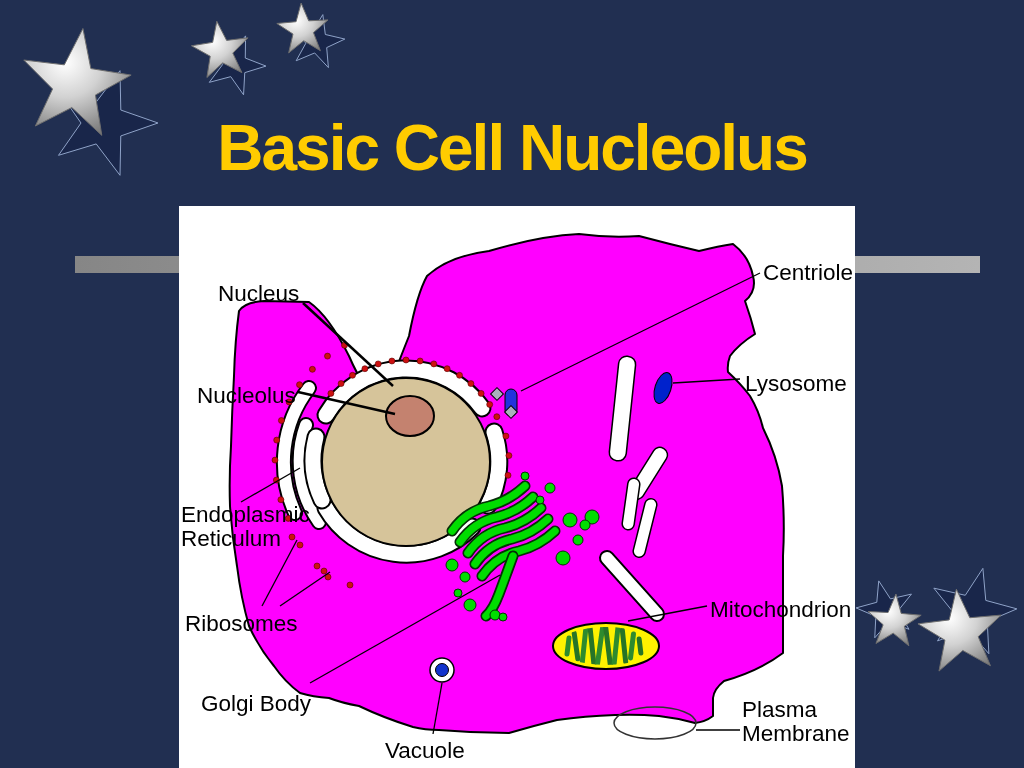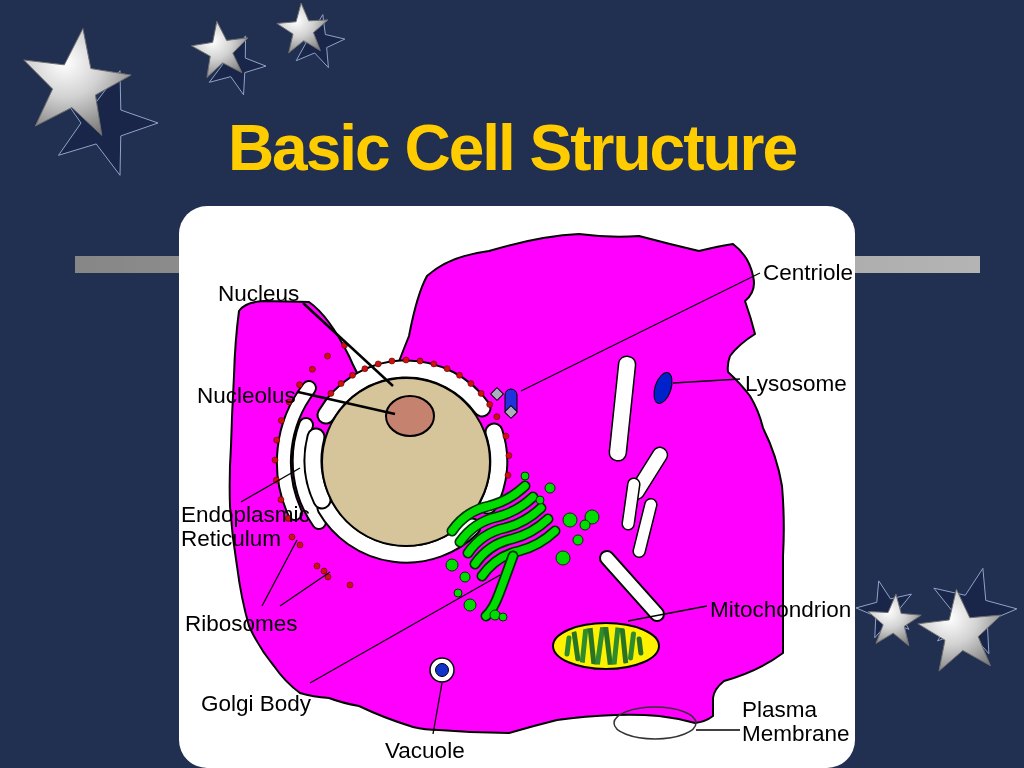--- a/index.html
+++ b/index.html
@@ -15,21 +15,21 @@
   }
   #stars{position:absolute;left:0;top:0;z-index:2;}
   .slide-title{
     position:absolute;left:0;right:0;top:116px;margin:0;
     text-align:center;z-index:3;
     font-size:64px;font-weight:bold;letter-spacing:-2px;line-height:1;
     color:#FFCC00;
   }
   .image-box{
     position:absolute;left:179px;top:206px;width:676px;height:562px;
-    background:#ffffff;z-index:4;border-radius:28px;
+    background:#ffffff;z-index:4;
   }
   .image-box svg{display:block;width:676px;height:562px;}
   
   .cell-outline{fill:#FF00FF;stroke:#000;stroke-width:2;stroke-linejoin:round;}
   .bandU{fill:none;stroke:#000;stroke-width:16;stroke-linecap:round;}
   .bandO{fill:none;stroke:#fff;stroke-width:12;stroke-linecap:round;}
   .envU{fill:none;stroke:#000;stroke-width:19;stroke-linecap:round;}
   .envO{fill:none;stroke:#fff;stroke-width:15;stroke-linecap:round;}
   .pill{fill:#fff;stroke:#000;stroke-width:1.5;}
   .ribU{fill:none;stroke:#063006;stroke-width:11;stroke-linecap:round;}
@@ -73,21 +73,21 @@
   <g>
     <use href="#starP" transform="translate(886,610) scale(30) rotate(-14)" fill="#19264a" stroke="#8FA3C8"></use>
     <use href="#starP" transform="translate(894,622) scale(28) rotate(4)" fill="url(#silver)" stroke="#6e6e6e"></use>
   </g>
   <g>
     <use href="#starP" transform="translate(972,612) scale(45) rotate(14)" fill="#19264a" stroke="#8FA3C8"></use>
     <use href="#starP" transform="translate(961,633) scale(44) rotate(-6)" fill="url(#silver)" stroke="#6e6e6e"></use>
   </g>
 </svg>
 
-<h1 class="slide-title">Basic Cell Structure</h1>
+<h1 class="slide-title">Basic Cell Nucleolus</h1>
 
 <div class="image-box">
 <svg id="cell-svg" viewBox="0 0 676 562">
 
   <defs>
     <path id="grib" d="M 346,280 q -16,15 -36,20 q -23,5 -37,25"></path>
     <path id="gribTail" d="M 334,350 q -8,22 -14,38 q -6,16 -13,22"></path>
     <clipPath id="mitoClip">
           <ellipse cx="427" cy="440" rx="49" ry="19"></ellipse>
         </clipPath>

